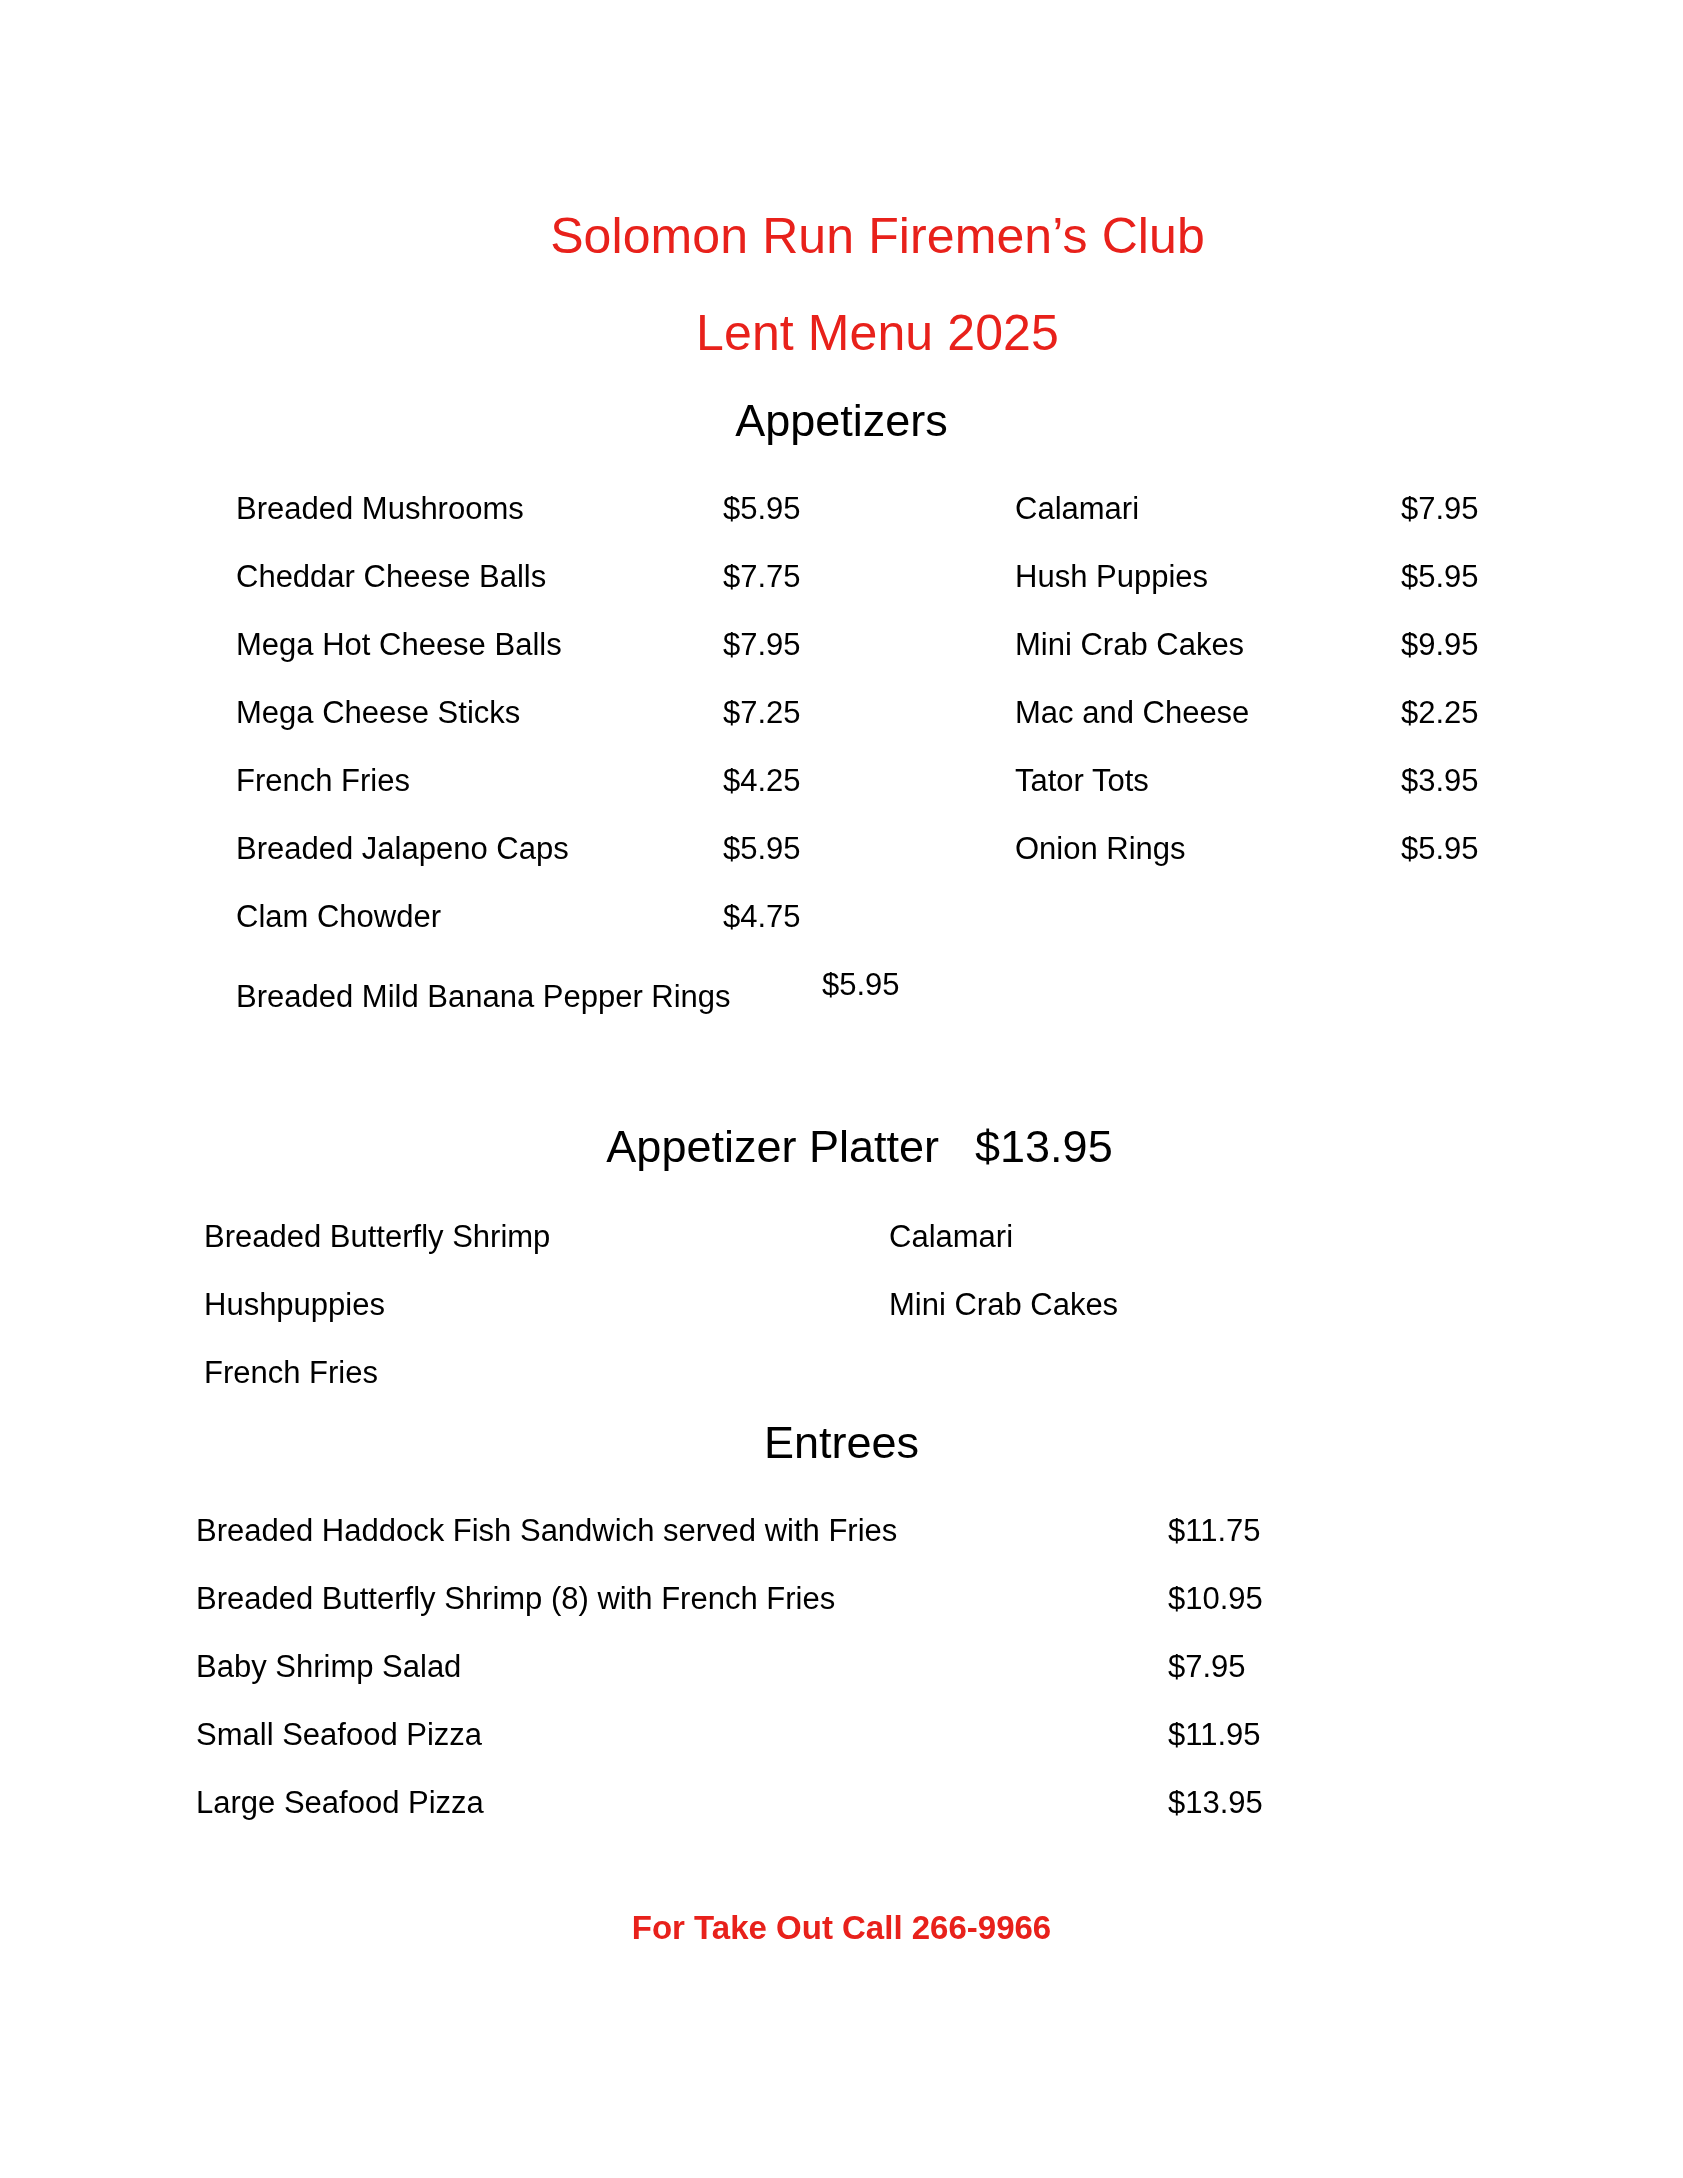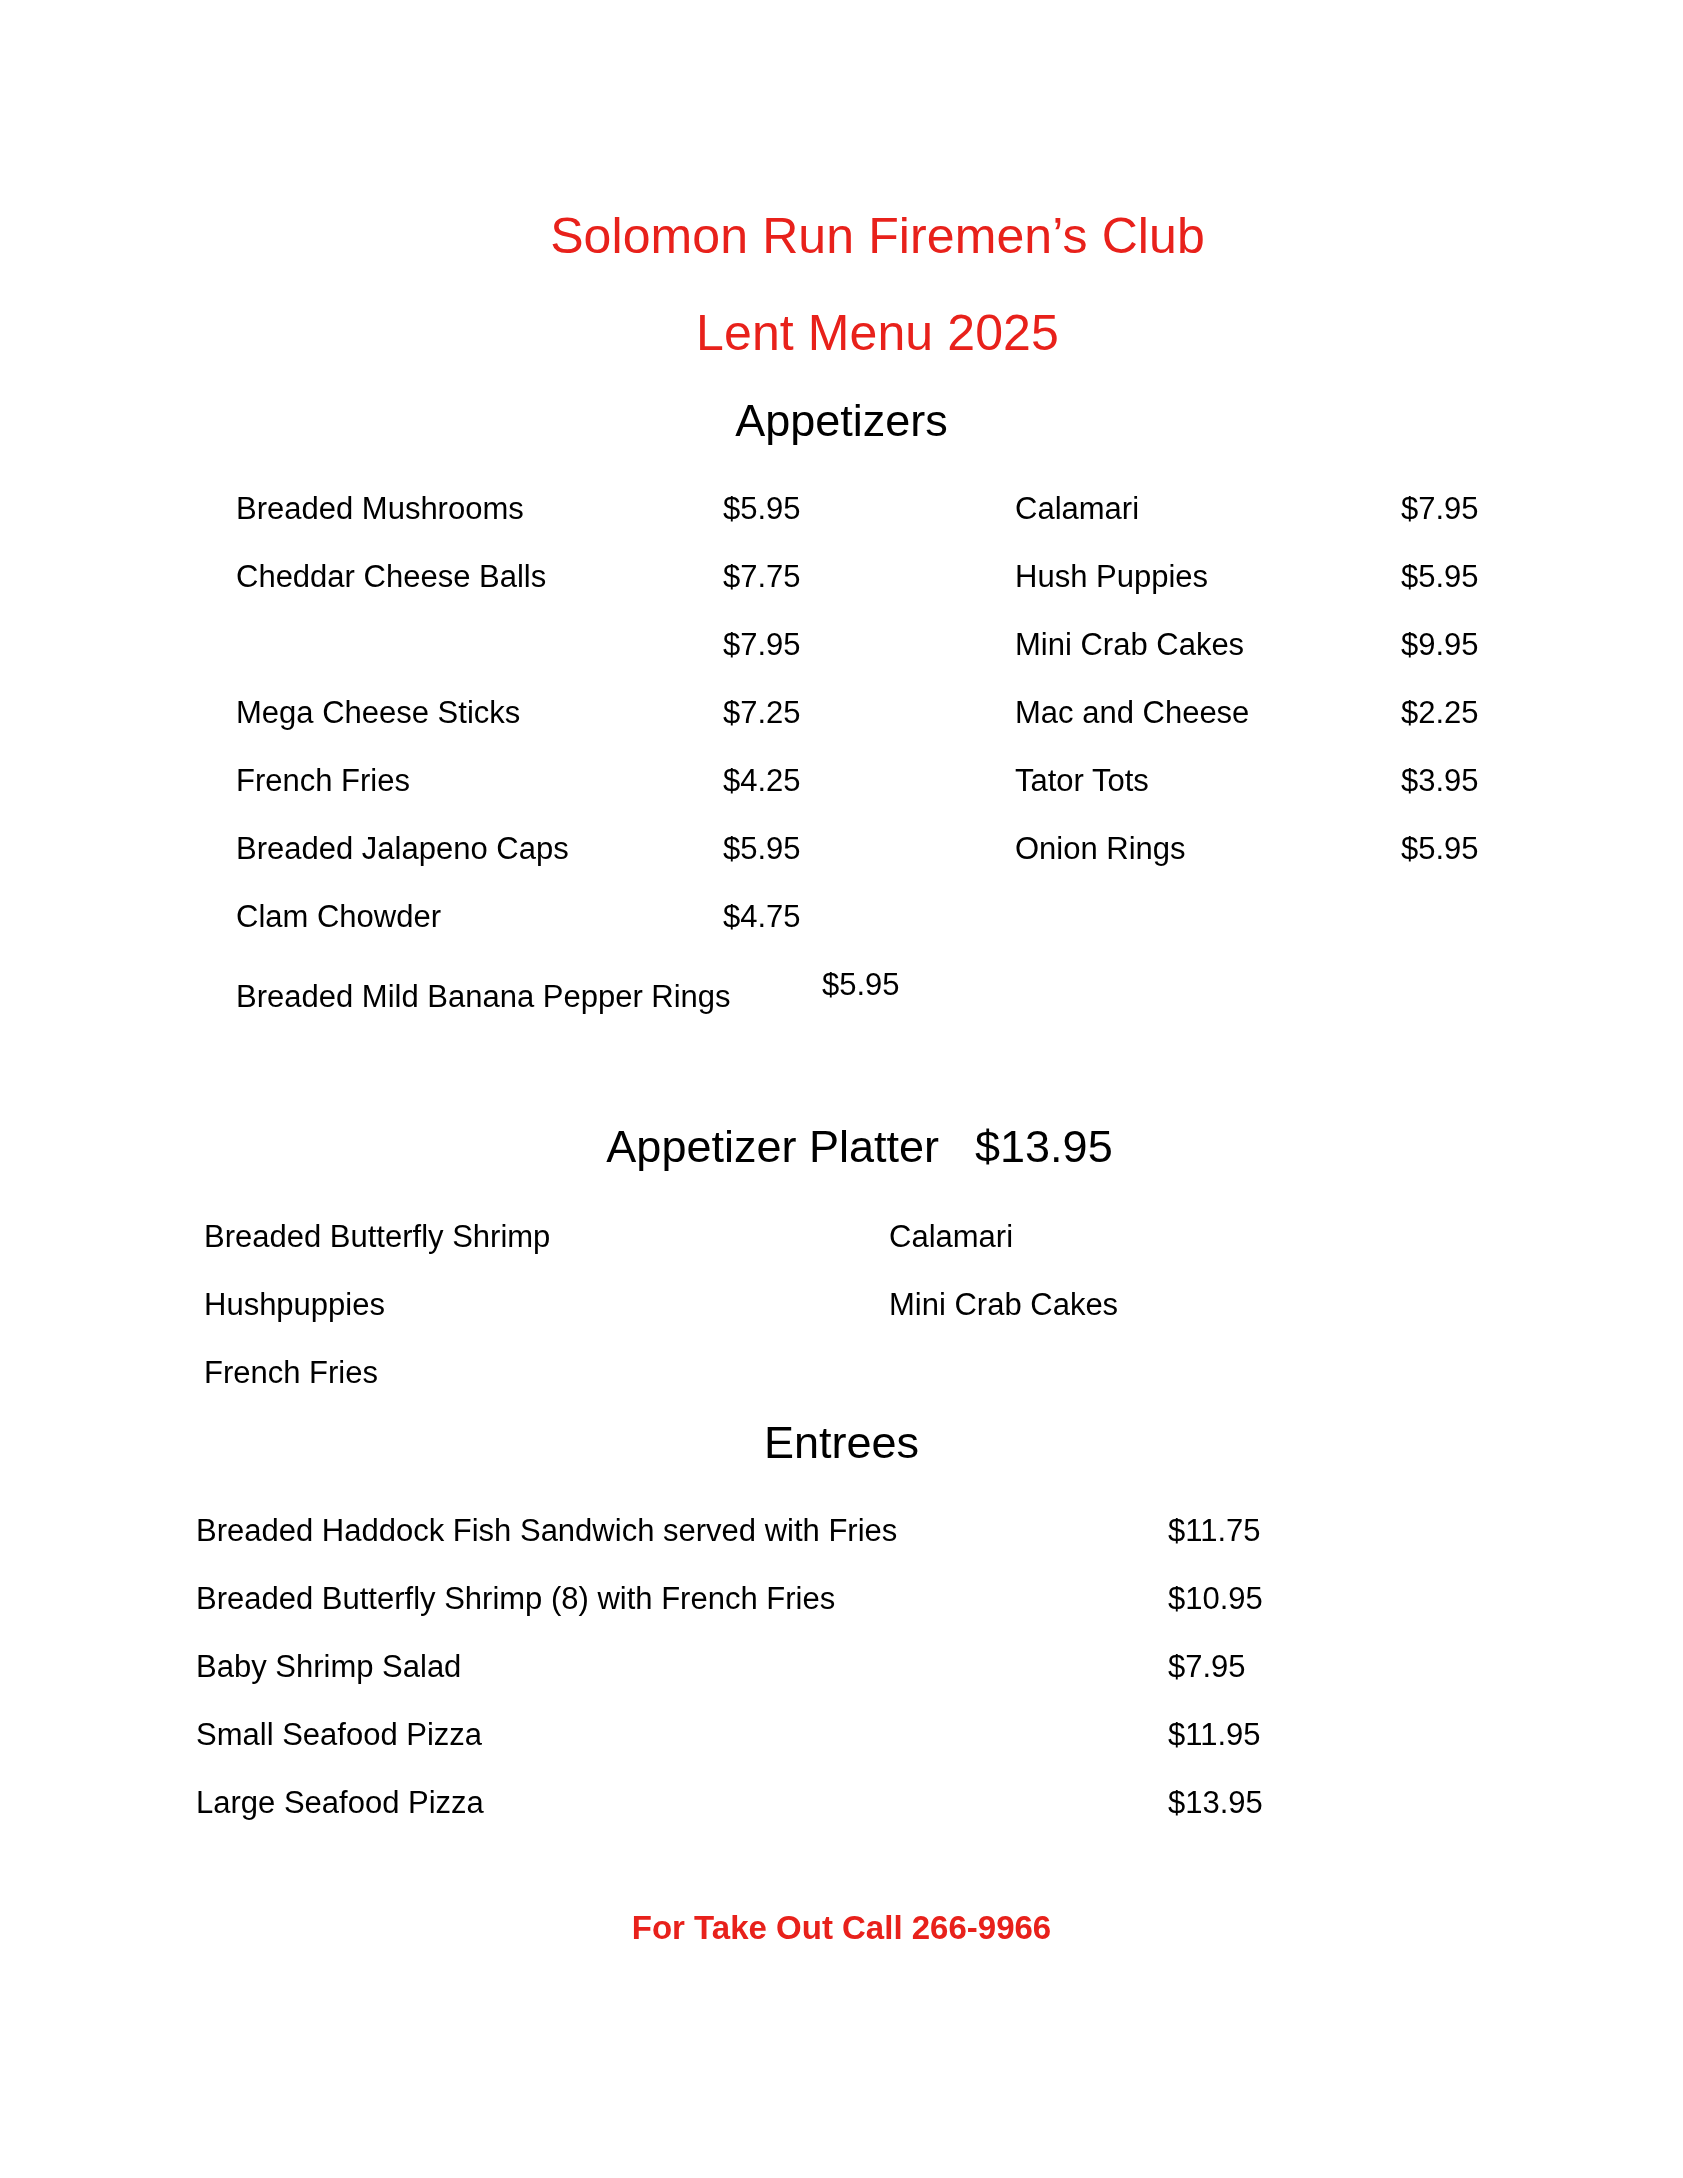--- a/index.html
+++ b/index.html
@@ -160,20 +160,21 @@
         <span class="cell-name-right">Calamari</span>
         <span class="cell-price-right">$7.95</span>
       </div>
       <div class="app-row">
         <span class="cell-name-left">Cheddar Cheese Balls</span>
         <span class="cell-price-left">$7.75</span>
         <span class="cell-name-right">Hush Puppies</span>
         <span class="cell-price-right">$5.95</span>
       </div>
       <div class="app-row">
+        <span class="cell-name-left">Mega Hot Cheese Balls</span>
         <span class="cell-price-left">$7.95</span>
         <span class="cell-name-right">Mini Crab Cakes</span>
         <span class="cell-price-right">$9.95</span>
       </div>
       <div class="app-row">
         <span class="cell-name-left">Mega Cheese Sticks</span>
         <span class="cell-price-left">$7.25</span>
         <span class="cell-name-right">Mac and Cheese</span>
         <span class="cell-price-right">$2.25</span>
       </div>

